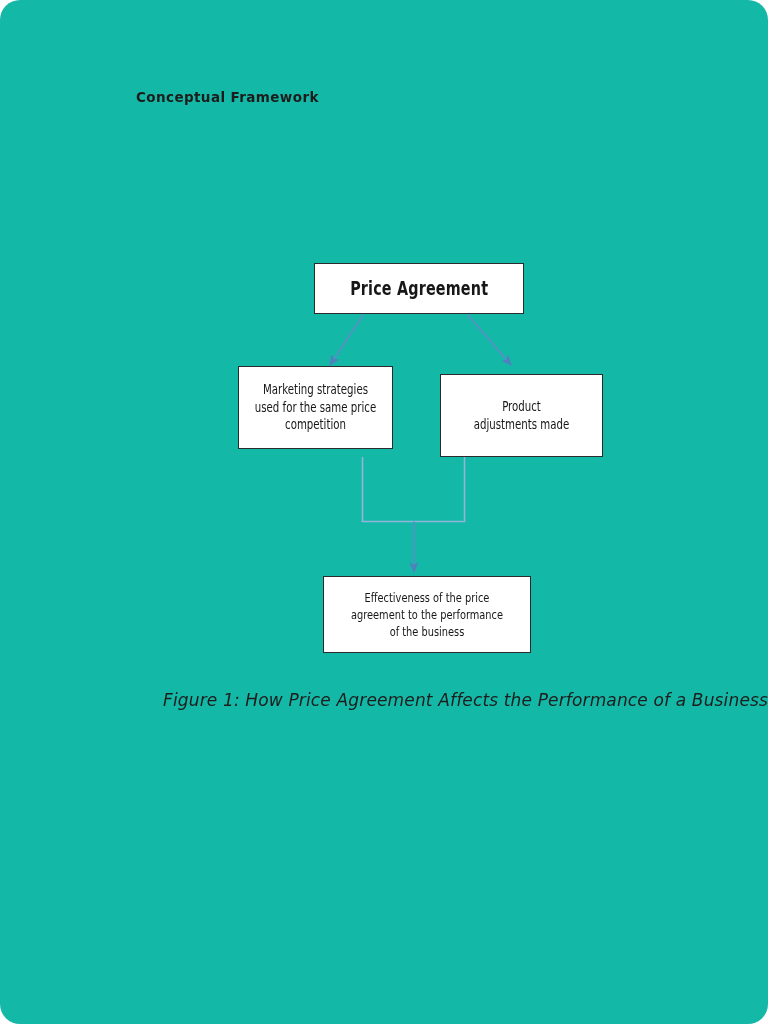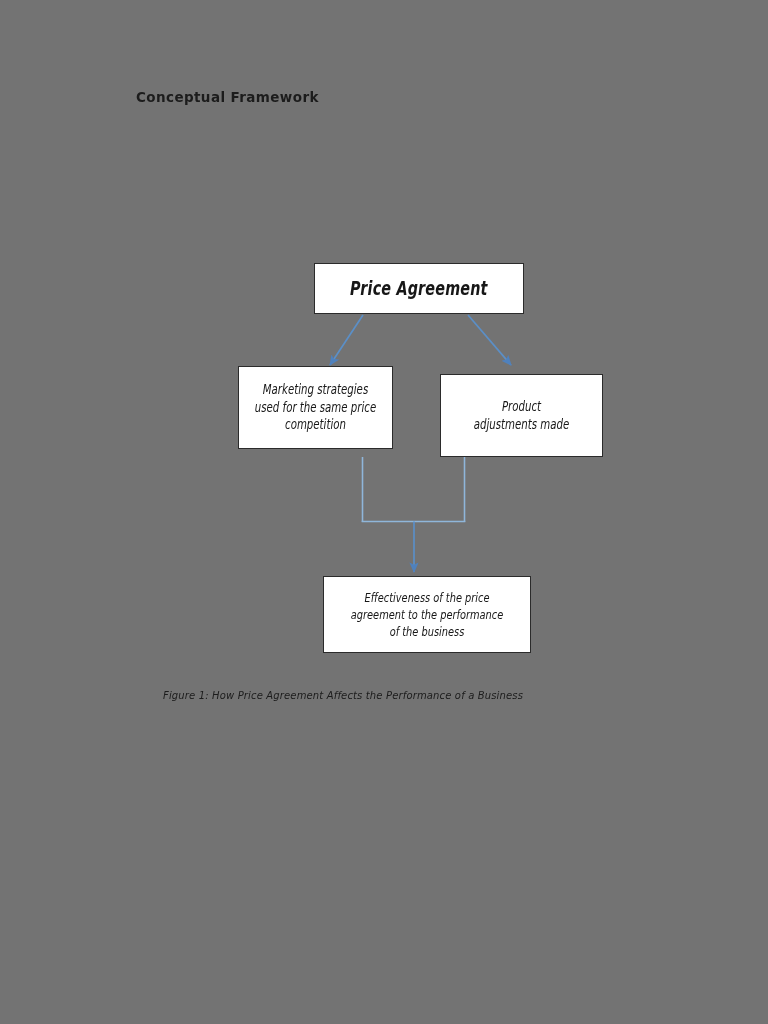--- a/index.html
+++ b/index.html
@@ -13,21 +13,22 @@
     position: relative;
     overflow: hidden;
     font-family: "Liberation Sans", sans-serif;
     color: #1a1a1a;
     -webkit-font-smoothing: antialiased;
   }
 
   .page {
     position: absolute;
     inset: 0;
-    background: #737373;
+    background: #14b8a6;
+    border-radius: 20px;
   }
 
   
   .doc-heading {
     position: absolute;
     left: 136px;
     top: 89px;
     font-family: "DejaVu Sans", sans-serif;
     font-size: 13.5px;
     font-weight: 700;
@@ -36,21 +37,20 @@
     white-space: nowrap;
   }
 
   
   .diagram {
     position: absolute;
     left: 0;
     top: 0;
     width: 768px;
     height: 1024px;
-    font-style: italic;
   }
 
   .connectors {
     position: absolute;
     left: 0;
     top: 0;
     width: 768px;
     height: 1024px;
     pointer-events: none;
   }
@@ -129,21 +129,21 @@
     font-size: 13px;
     font-weight: 400;
   }
 
   
   .figure-caption {
     position: absolute;
     left: 163px;
     top: 690px;
     font-family: "DejaVu Sans", sans-serif;
-    font-size: 10px;
+    font-size: 17px;
     font-style: italic;
     color: #1c1c1c;
     letter-spacing: 0.15px;
     white-space: nowrap;
   }
 </style>
 </head>
 <body>
 
 <div class="page">

